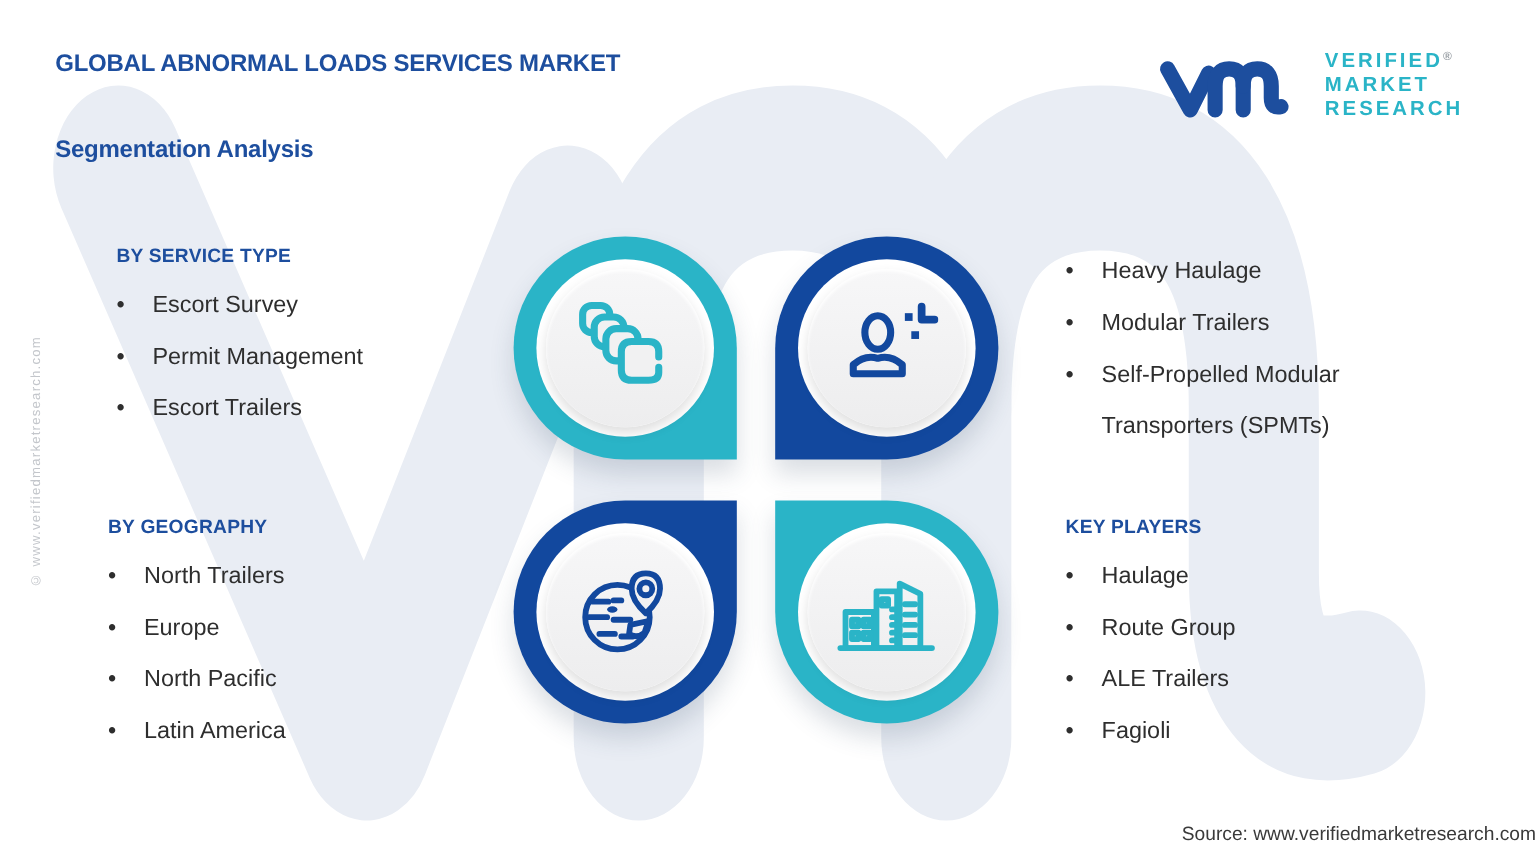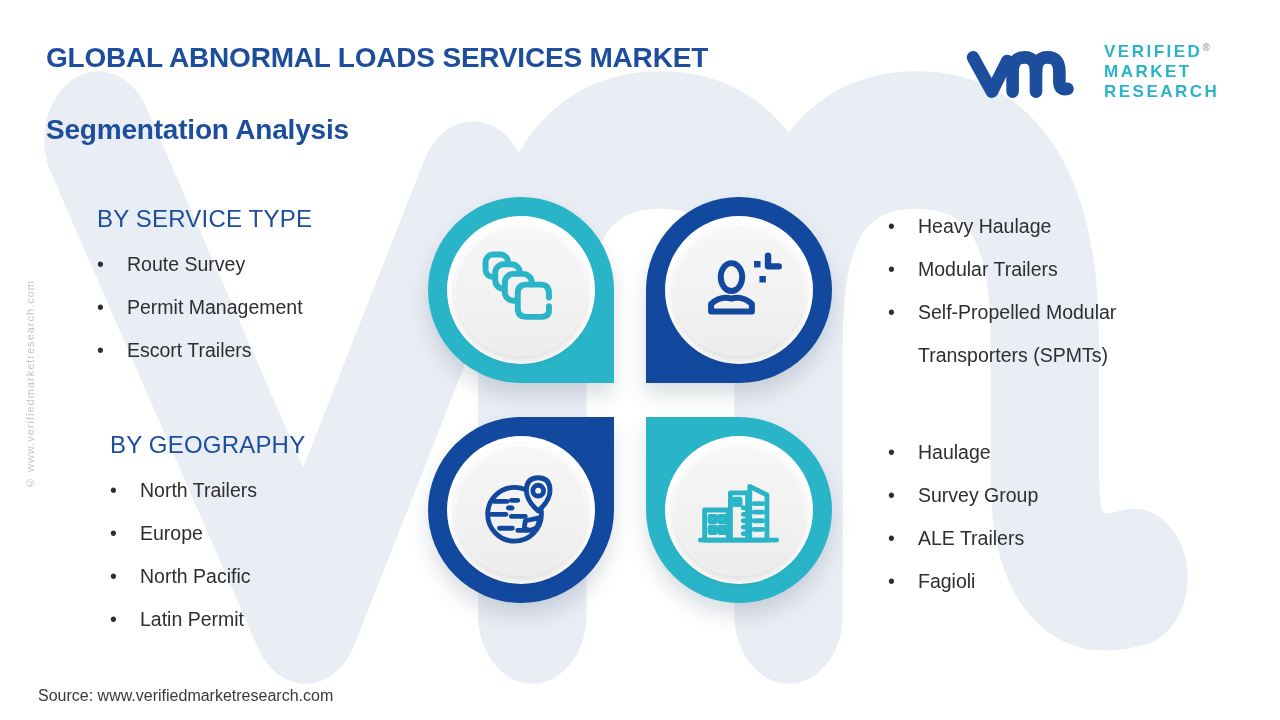--- a/index.html
+++ b/index.html
@@ -14,39 +14,39 @@
     --disc-gray:#f1f1f2;
   }
   html,body{margin:0;padding:0;background:#fff;}
   .canvas{position:relative;width:1280px;height:720px;background:#ffffff;overflow:hidden;
           font-family:"Liberation Sans",sans-serif;}
   
   .watermark{position:absolute;left:0px;top:-185px;z-index:0;pointer-events:none;}
   .watermark path{fill:none;stroke:var(--watermark);stroke-width:11;stroke-linecap:round;stroke-linejoin:round;}
   
   .title-line{position:absolute;left:46px;color:var(--heading-blue);font-weight:bold;
-              font-size:28px;letter-spacing:-0.2px;z-index:2;white-space:nowrap;}
+              font-size:20px;letter-spacing:-0.2px;z-index:2;white-space:nowrap;}
   .title-line.l1{top:42px;}
   .title-line.l2{top:114px;}
   
   .logo{position:absolute;left:962px;top:34px;display:flex;align-items:flex-start;gap:12px;z-index:2;}
   .logo-glyph{width:130px;height:72px;}
   .logo-glyph path{fill:none;stroke:var(--heading-blue);stroke-width:14;stroke-linecap:round;stroke-linejoin:round;}
   .logo-text{font-weight:bold;color:var(--teal);font-size:17px;line-height:20px;letter-spacing:2.5px;margin-top:4px;white-space:nowrap;}
   .logo-text .reg{font-size:10px;color:var(--logo-reg-gray);letter-spacing:0;vertical-align:6px;}
   
   .side-text{position:absolute;left:24px;top:280px;writing-mode:vertical-rl;transform:rotate(180deg);
              color:var(--side-gray);font-size:11px;letter-spacing:1px;z-index:2;}
   
   .section{position:absolute;width:312px;z-index:2;}
   .sec-service{left:97px;top:205px;}
-  .sec-geography{left:110px;top:431px;}
+  .sec-geography{left:90px;top:431px;}
   .sec-vehicle{left:888px;top:205px;}
   .sec-players{left:888px;top:431px;}
-  .sec-heading{font-size:24px;font-weight:normal;color:var(--heading-blue);margin:0 0 10px 0;letter-spacing:0.2px;}
+  .sec-heading{font-size:16px;font-weight:bold;color:var(--heading-blue);margin:0 0 10px 0;letter-spacing:0.2px;}
   .sec-list{list-style:none;margin:0;padding:0;}
   .sec-list li{display:flex;align-items:flex-start;font-size:19.5px;color:var(--body-text);line-height:43px;}
   .sec-list .dot{width:30px;flex:none;}
   .sec-list .txt{flex:1;}
   
   .quad{position:absolute;width:186px;height:186px;z-index:1;box-shadow:0 12px 20px rgba(50,70,100,0.18);}
   .q-tl{left:428px;top:197px;background:var(--teal);border-radius:50% 50% 0 50%;}
   .q-tr{left:646px;top:197px;background:var(--dark-blue);border-radius:50% 50% 50% 0;}
   .q-bl{left:428px;top:417px;background:var(--dark-blue);border-radius:50% 0 50% 50%;}
   .q-br{left:646px;top:417px;background:var(--teal);border-radius:0 50% 50% 50%;}
@@ -55,21 +55,21 @@
               background:linear-gradient(180deg,#f7f7f8 0%,#ededee 100%);
               box-shadow:0 5px 10px rgba(0,0,0,0.13), inset 0 2px 3px #ffffff;}
   .quad svg.icon{position:absolute;left:50%;top:50%;width:86px;height:86px;transform:translate(-50%,-50%);}
   .icon .st{fill:none;stroke-linecap:round;stroke-linejoin:round;stroke-width:5.5;}
   .icon .teal{stroke:var(--teal);}
   .icon .blue{stroke:var(--dark-blue);}
   .icon .fgray{fill:var(--disc-gray);}
   .icon .fillblue{fill:var(--dark-blue);stroke:none;}
   .icon .thin{stroke-width:4.5;}
   
-  .source{position:absolute;left:0;right:0;top:687px;text-align:left;font-size:16px;
+  .source{position:absolute;left:0;right:0;top:687px;text-align:right;font-size:16px;
           color:var(--source-gray);z-index:2;padding-left:38px;}
 </style>
 </head>
 <body>
 
 <div class="canvas">
 
   <svg class="watermark" width="1380" height="1000" viewBox="0 0 140 80" preserveAspectRatio="none" aria-hidden="true">
     <path d="M10,26 L31,64 L48,30"></path>
     <path d="M54,64 L54,42 Q54,26 67,26 Q80,26 80,42 L80,64"></path>
@@ -92,21 +92,21 @@
     </div>
   </div>
 
   <div class="side-text">© www.verifiedmarketresearch.com</div>
 
   <div class="section sec-service">
     <h2 class="sec-heading">BY SERVICE TYPE</h2>
     <ul class="sec-list">
       <li>
           <span class="dot">•</span>
-          <span class="txt">Route Survey</span>
+          <span class="txt">Escort Survey</span>
         </li>
       <li>
           <span class="dot">•</span>
           <span class="txt">Permit Management</span>
         </li>
       <li>
           <span class="dot">•</span>
           <span class="txt">Escort Trailers</span>
         </li>
     </ul>
@@ -122,21 +122,21 @@
       <li>
           <span class="dot">•</span>
           <span class="txt">Europe</span>
         </li>
       <li>
           <span class="dot">•</span>
           <span class="txt">North Pacific</span>
         </li>
       <li>
           <span class="dot">•</span>
-          <span class="txt">Latin Permit</span>
+          <span class="txt">Latin America</span>
         </li>
     </ul>
   </div>
 
   <div class="section sec-vehicle">
     <ul class="sec-list">
       <li>
           <span class="dot">•</span>
           <span class="txt">Heavy Haulage</span>
         </li>
@@ -145,28 +145,29 @@
           <span class="txt">Modular Trailers</span>
         </li>
       <li>
           <span class="dot">•</span>
           <span class="txt">Self-Propelled Modular Transporters (SPMTs)</span>
         </li>
     </ul>
   </div>
 
   <div class="section sec-players">
+    <h2 class="sec-heading">KEY PLAYERS</h2>
     <ul class="sec-list">
       <li>
           <span class="dot">•</span>
           <span class="txt">Haulage</span>
         </li>
       <li>
           <span class="dot">•</span>
-          <span class="txt">Survey Group</span>
+          <span class="txt">Route Group</span>
         </li>
       <li>
           <span class="dot">•</span>
           <span class="txt">ALE Trailers</span>
         </li>
       <li>
           <span class="dot">•</span>
           <span class="txt">Fagioli</span>
         </li>
     </ul>

